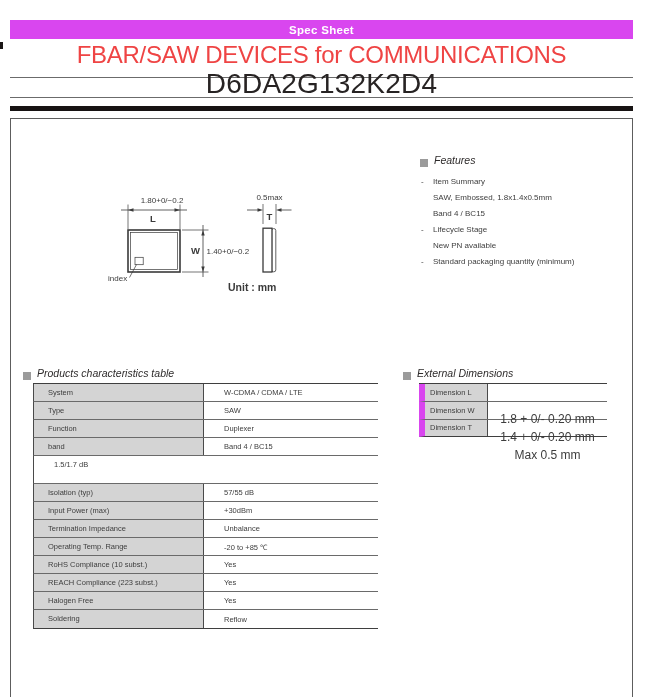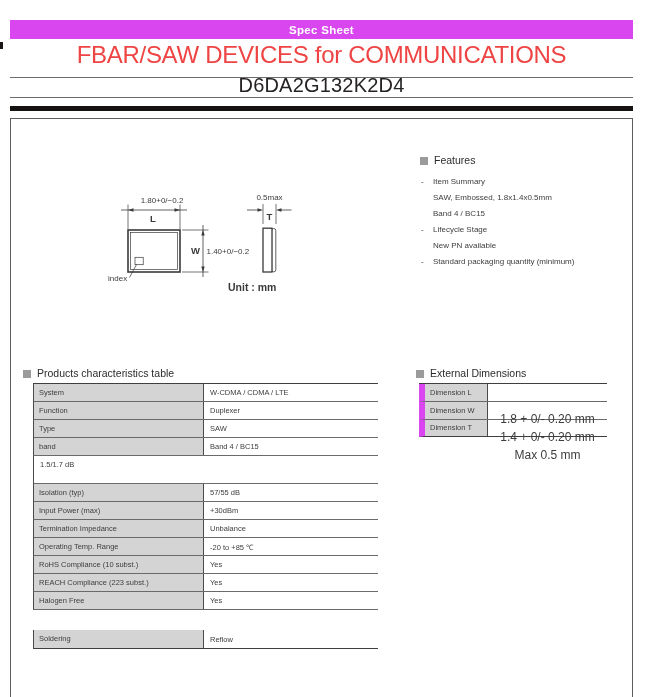--- a/index.html
+++ b/index.html
@@ -10,47 +10,47 @@
   .abs{position:absolute;}
   
   .edge-artifact{left:0;top:42px;width:3px;height:7px;background:#1a1616;}
   .banner{left:10px;top:20px;width:623px;height:19px;background:#d946ef;
     display:flex;align-items:center;justify-content:center;}
   .banner span{color:#ffffff;font-size:11.5px;font-weight:bold;letter-spacing:.3px;}
   .title{left:10px;top:41px;width:623px;text-align:center;font-size:24px;
     letter-spacing:-.3px;color:#ef4444;white-space:nowrap;}
   .hr-thin{left:10px;width:623px;height:0;border-top:1px solid #6b6b6b;}
   .hr1{top:77px;} .hr2{top:97px;}
-  .part-number{left:10px;top:74px;width:623px;text-align:center;font-size:20px;
+  .part-number{left:10px;top:68px;width:623px;text-align:center;font-size:28px;
     letter-spacing:.2px;color:#272323;white-space:nowrap;}
   .hr-thick{left:10px;top:106px;width:623px;height:4.5px;background:#171313;}
   
   .sheet{left:10px;top:118px;width:621px;height:600px;border:1px solid #5d5d5d;background:#fff;}
   
-  .sec-head{display:flex;align-items:flex-start;color:#2e2b2b;font-size:10.5px;line-height:13px;white-space:nowrap;}
+  .sec-head{display:flex;align-items:flex-end;color:#2e2b2b;font-size:10.5px;line-height:13px;white-space:nowrap;font-style:italic;}
   .bullet{width:8px;height:8px;background:#9b9b9b;margin-top:2.5px;margin-right:6px;flex:0 0 auto;}
   
   .features{left:415px;top:154px;width:222px;}
   .features .sec-head{padding-left:5px;}
   .flist{margin-top:7px;}
   .fline{position:relative;line-height:15.9px;font-size:8px;color:#3d3d3d;padding-left:18px;white-space:nowrap;}
   .fdash{position:absolute;left:6px;top:0;}
   
   .char-head{left:23px;top:367px;}
   .ctable{left:33px;top:383px;width:345px;border-top:1.6px solid #3f3f3f;}
   .crow{display:flex;height:18px;box-sizing:border-box;border-bottom:1px solid #6a6a6a;border-left:1px solid #4a4a4a;}
-  .crow:last-child{border-bottom:1.6px solid #3f3f3f;height:19px;margin-top:20px;}
+  .crow:last-child{border-bottom:1.6px solid #3f3f3f;height:19px;}
   .crow.tall{height:28px;}
   .cl{width:170px;box-sizing:border-box;background:#d4d4d4;border-right:1.1px solid #4a4a4a;
-      padding-left:5px;display:flex;flex-direction:column;justify-content:center;
+      padding-left:14px;display:flex;flex-direction:column;justify-content:center;
       font-size:7.5px;line-height:9.5px;white-space:nowrap;}
-  .cv{flex:1;display:flex;align-items:center;padding-left:6px;font-size:7.5px;white-space:nowrap;}
+  .cv{flex:1;display:flex;align-items:center;padding-left:20px;font-size:7.5px;white-space:nowrap;}
   .crow.tall .cv{align-items:flex-start;padding-top:4px;}
   
-  .ext-head{left:416px;top:367px;}
+  .ext-head{left:403px;top:367px;}
   .etable{left:419px;top:383px;width:188px;border-top:1.6px solid #3f3f3f;}
   .erow{display:flex;height:17.8px;box-sizing:border-box;border-bottom:1px solid #6a6a6a;border-left:6px solid #d946ef;}
   .erow:last-child{border-bottom:1.6px solid #3f3f3f;}
   .el{width:63px;box-sizing:border-box;background:#d4d4d4;border-right:1.1px solid #4a4a4a;
       padding-left:5px;display:flex;align-items:center;font-size:7.5px;white-space:nowrap;}
   .ev{flex:1;display:flex;align-items:center;justify-content:center;font-size:12px;white-space:nowrap;margin-top:35px;}
   
   .drawing{left:100px;top:185px;}
   .drawing text{fill:#3a3a3a;font-family:"Liberation Sans",sans-serif;}
   .drawing .dimtxt{font-size:8px;}
@@ -139,29 +139,29 @@
   </div>
   <div class="abs ctable">
       <div class="crow">
         <div class="cl">
           <div>System</div>
         </div>
         <div class="cv">W-CDMA / CDMA / LTE</div>
       </div>
       <div class="crow">
         <div class="cl">
+          <div>Type</div>
+        </div>
+        <div class="cv">SAW</div>
+      </div>
+      <div class="crow">
+        <div class="cl">
           <div>Function</div>
         </div>
         <div class="cv">Duplexer</div>
-      </div>
-      <div class="crow">
-        <div class="cl">
-          <div>Type</div>
-        </div>
-        <div class="cv">SAW</div>
       </div>
       <div class="crow">
         <div class="cl">
           <div>band</div>
         </div>
         <div class="cv">Band 4 / BC15</div>
       </div>
       <div class="crow tall">
         <div class="cv">1.5/1.7 dB</div>
       </div>

